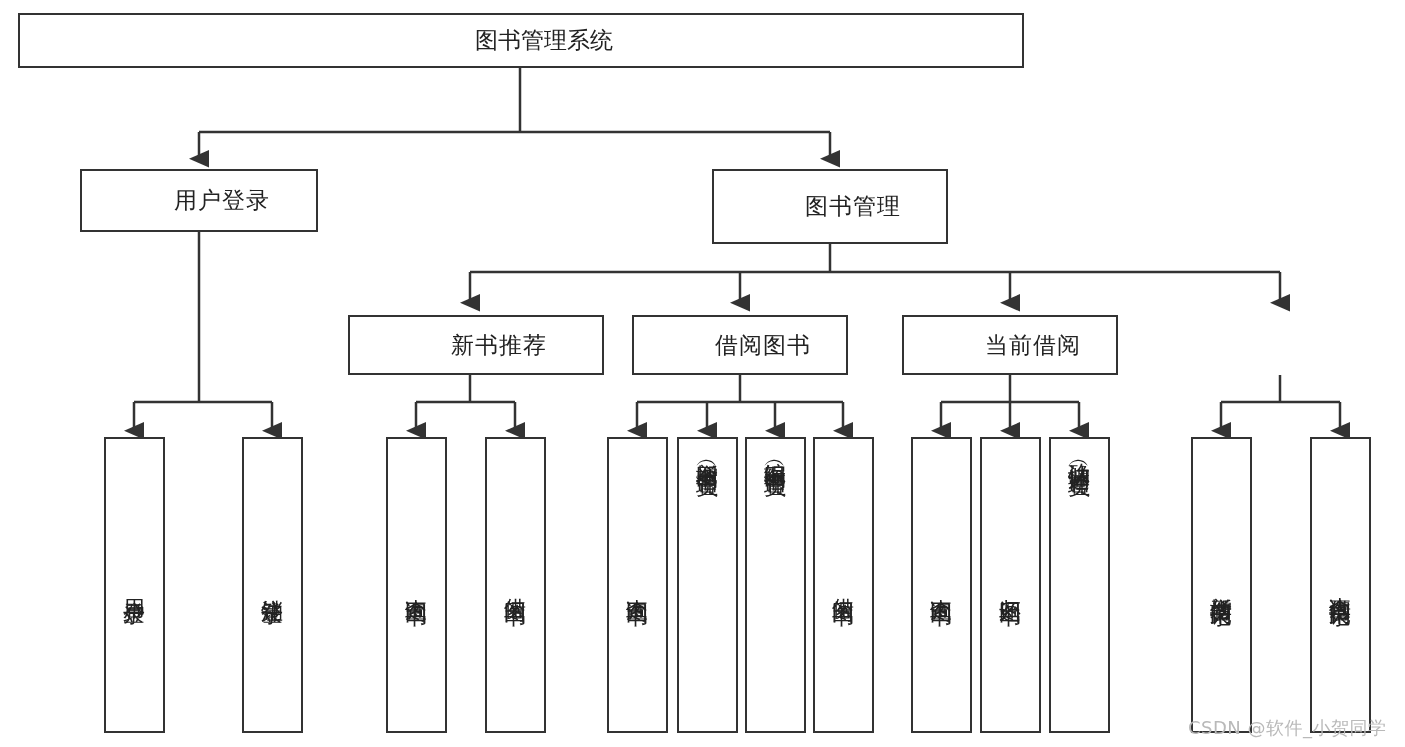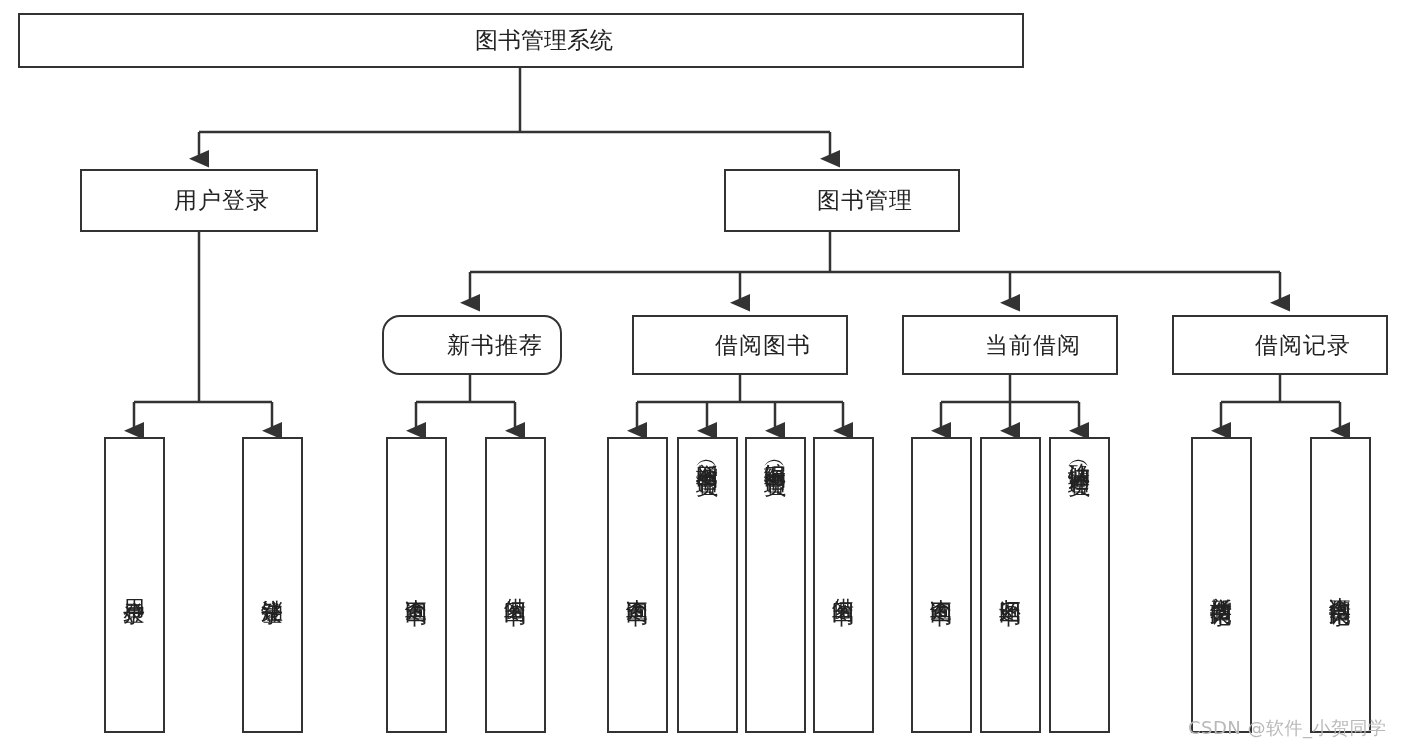--- a/index.html
+++ b/index.html
@@ -81,35 +81,32 @@
     </g>
   </svg>
 
   <div class="node root" style="left:18px;top:13px;width:1006px;height:55px;">
     <span>图书管理系统</span>
   </div>
 
   <div class="node h" style="left:80px;top:169px;width:238px;height:63px;">
     <span>用户登录</span>
   </div>
-  <div class="node h" style="left:712px;top:169px;width:236px;height:63px;margin-left:12px;">
+  <div class="node h" style="left:712px;top:169px;width:236px;height:75px;">
     <span>图书管理</span>
   </div>
 
-  <div class="node h" style="left:382px;top:315px;width:180px;height:60px;border-radius:18px;">
+  <div class="node h" style="left:348px;top:315px;width:256px;height:60px;">
     <span>新书推荐</span>
   </div>
   <div class="node h" style="left:632px;top:315px;width:216px;height:60px;">
     <span>借阅图书</span>
   </div>
   <div class="node h" style="left:902px;top:315px;width:216px;height:60px;">
     <span>当前借阅</span>
-  </div>
-  <div class="node h" style="left:1172px;top:315px;width:216px;height:60px;">
-    <span>借阅记录</span>
   </div>
 
   <div class="leaf mid" style="left:104px;top:437px;width:61px;height:296px;">
     <span class="vt">用户登录</span>
   </div>
   <div class="leaf mid" style="left:242px;top:437px;width:61px;height:296px;">
     <span class="vt">注销登录</span>
   </div>
 
   <div class="leaf mid" style="left:386px;top:437px;width:61px;height:296px;">

